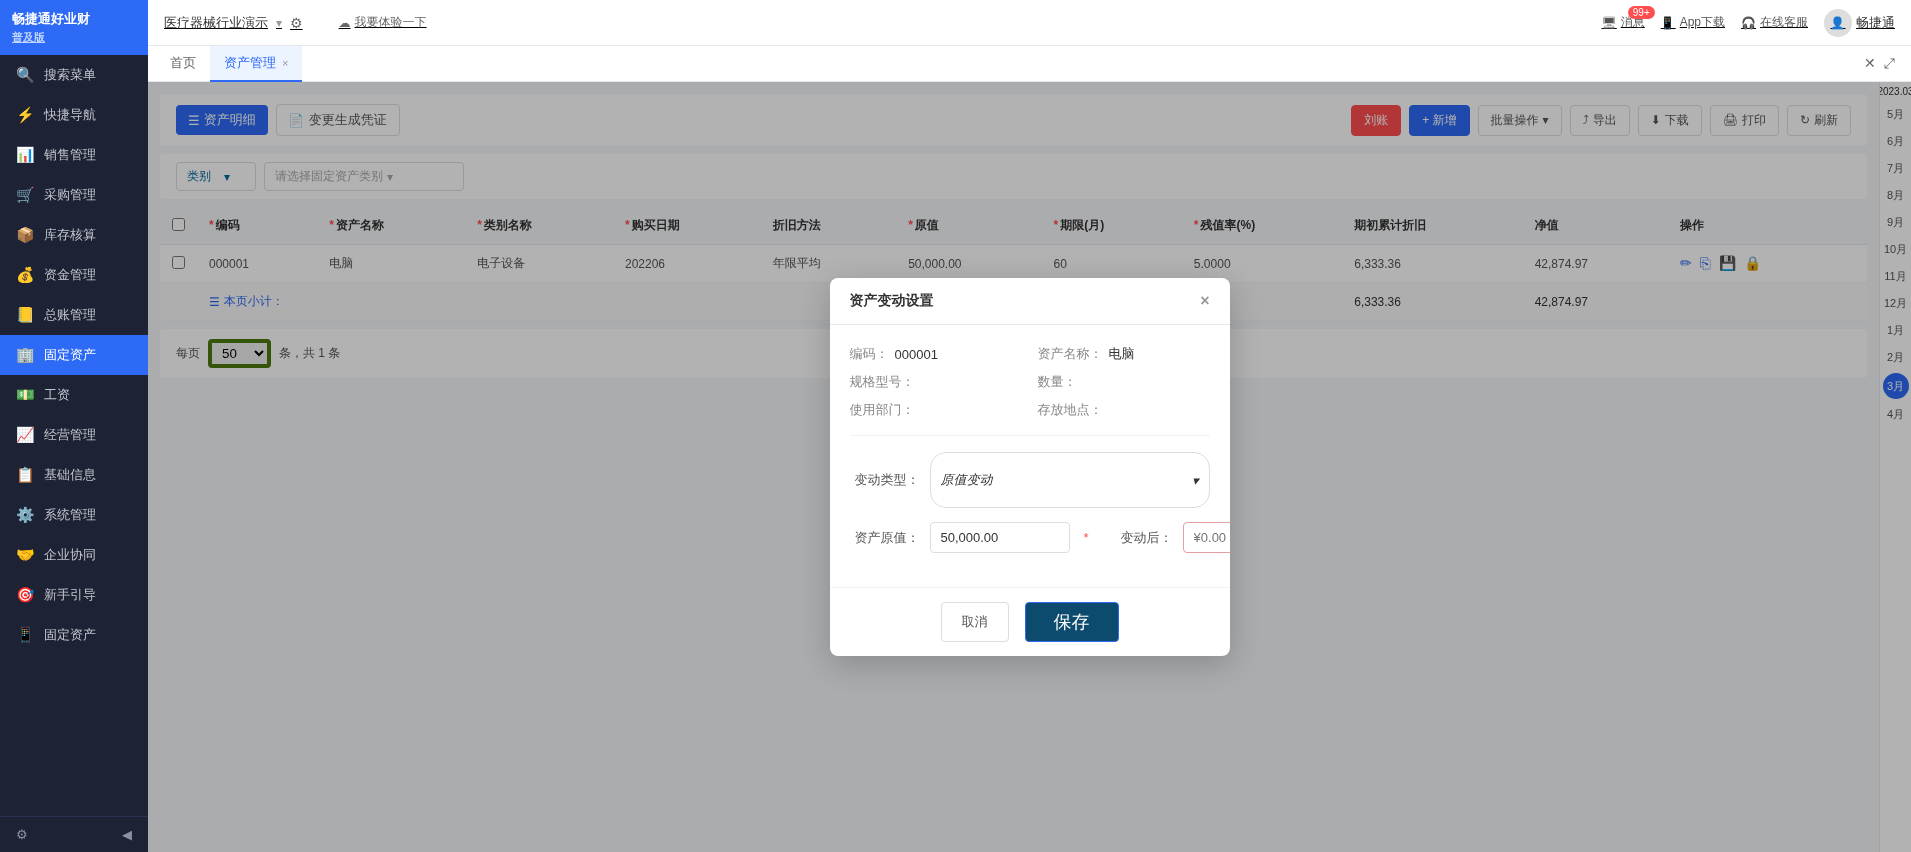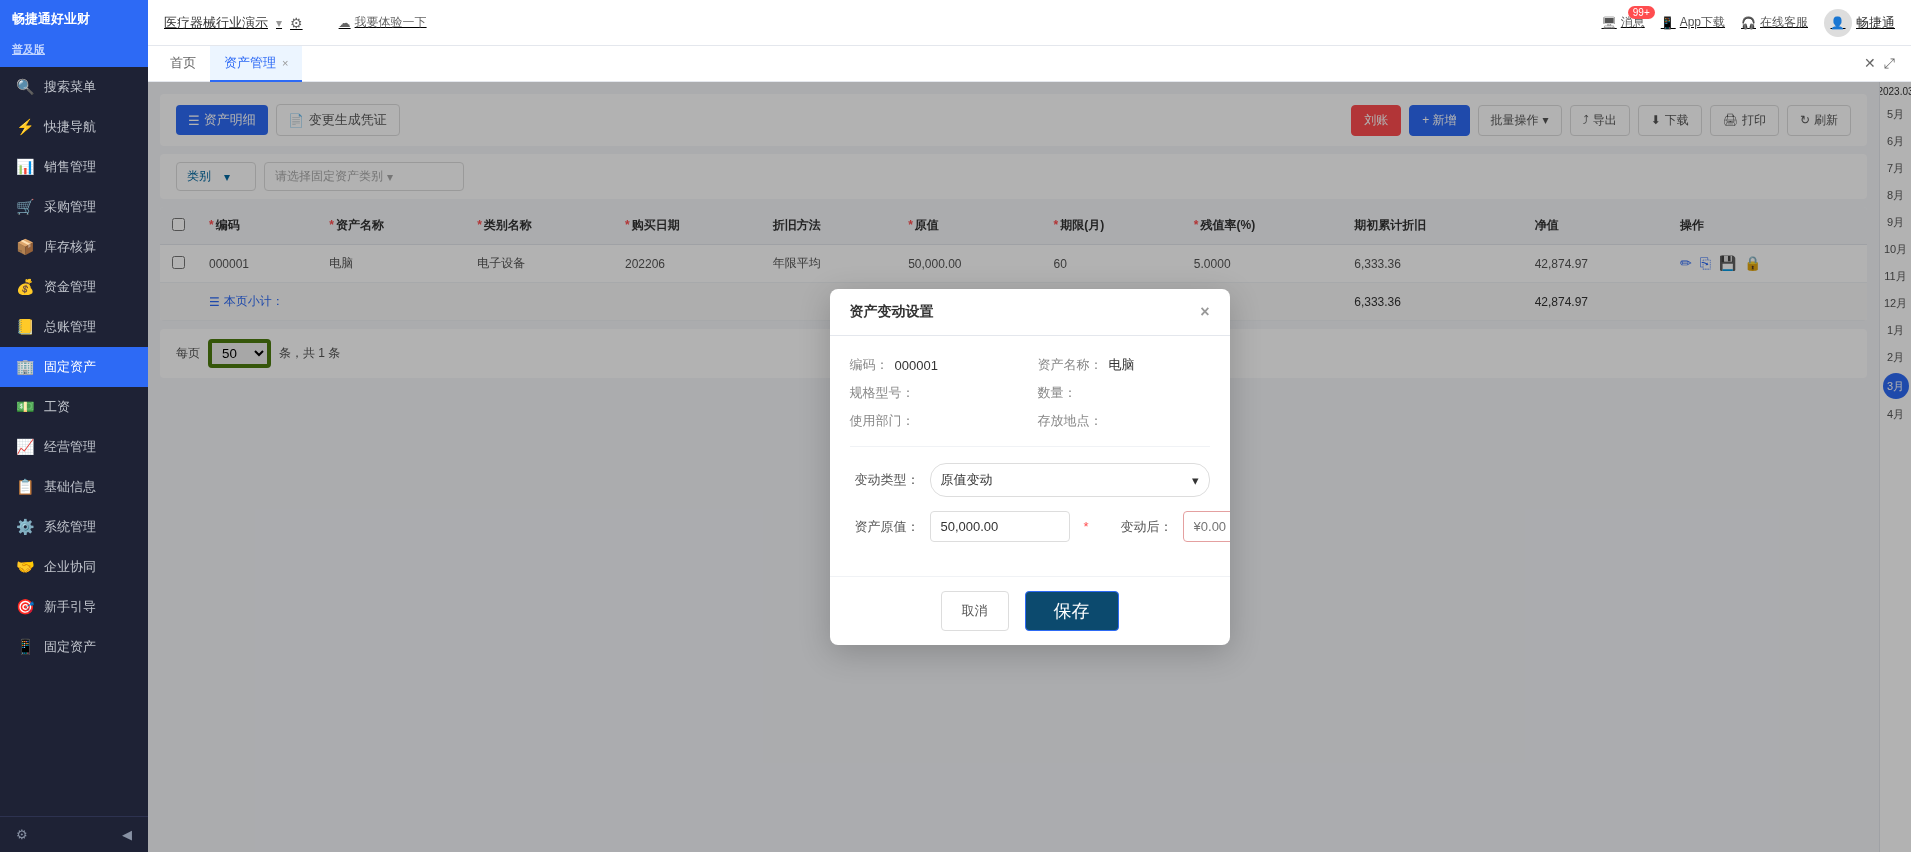--- a/index.html
+++ b/index.html
@@ -18,21 +18,21 @@
     .sidebar-logo {
       background: #2d6af5;
       padding: 10px 12px;
       display: flex;
       align-items: center;
       gap: 8px;
       color: white;
       font-size: 13px;
       font-weight: bold;
     }
-    .sidebar-logo-sub { font-size: 11px; color: #c0d4ff; margin-top: 14px; text-decoration: underline; }
+    .sidebar-logo-sub { font-size: 11px; color: #c0d4ff; margin-top: 2px; text-decoration: underline; }
     .sidebar-scroll { flex: 1; overflow-y: auto; }
     .sidebar-item {
       display: flex;
       align-items: center;
       gap: 10px;
       padding: 11px 16px;
       cursor: pointer;
       font-size: 13px;
       color: #c0c4cc;
       transition: background 0.2s;
@@ -254,29 +254,30 @@
       padding-bottom: 16px;
       border-bottom: 1px solid #f0f2f5;
     }
     .modal-info-item { display: flex; align-items: center; gap: 6px; font-size: 13px; }
     .modal-info-label { color: #888; }
     .modal-info-value { color: #333; }
     .modal-field { display: flex; align-items: center; gap: 10px; margin-bottom: 14px; }
     .modal-field-label { color: #555; font-size: 13px; min-width: 70px; text-align: right; }
     .modal-field-select {
       flex: 1;
-      padding: 7px 10px;
+      padding: 18px 10px;
       border: 1px solid #ddd;
       border-radius: 16px;
       font-size: 13px;
       display: flex;
       align-items: center;
       justify-content: space-between;
       cursor: pointer;
       color: #333;
+      font-style: italic;
     }
     .modal-field-input {
       flex: 1;
       padding: 7px 10px;
       border: 1px solid #ddd;
       border-radius: 4px;
       font-size: 13px;
       color: #333;
     }
     .modal-field-input-after {

